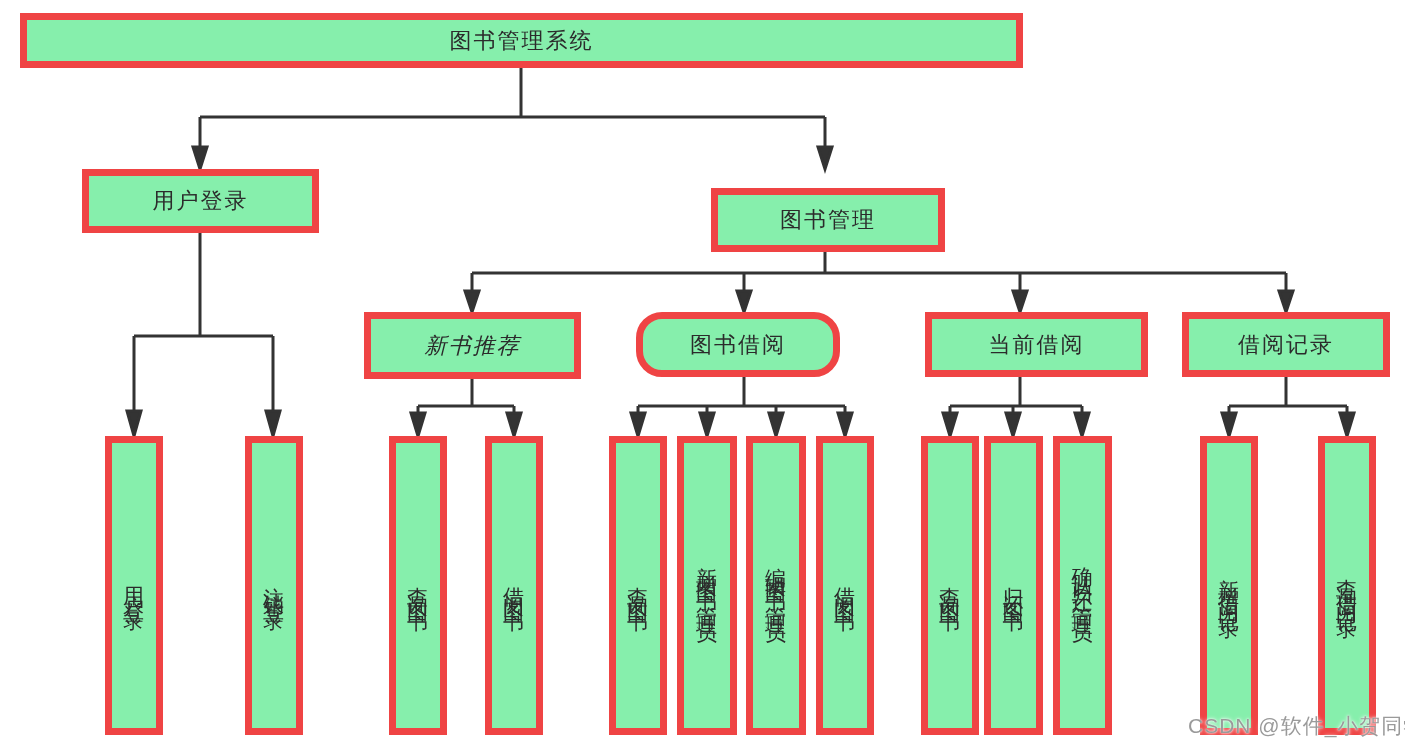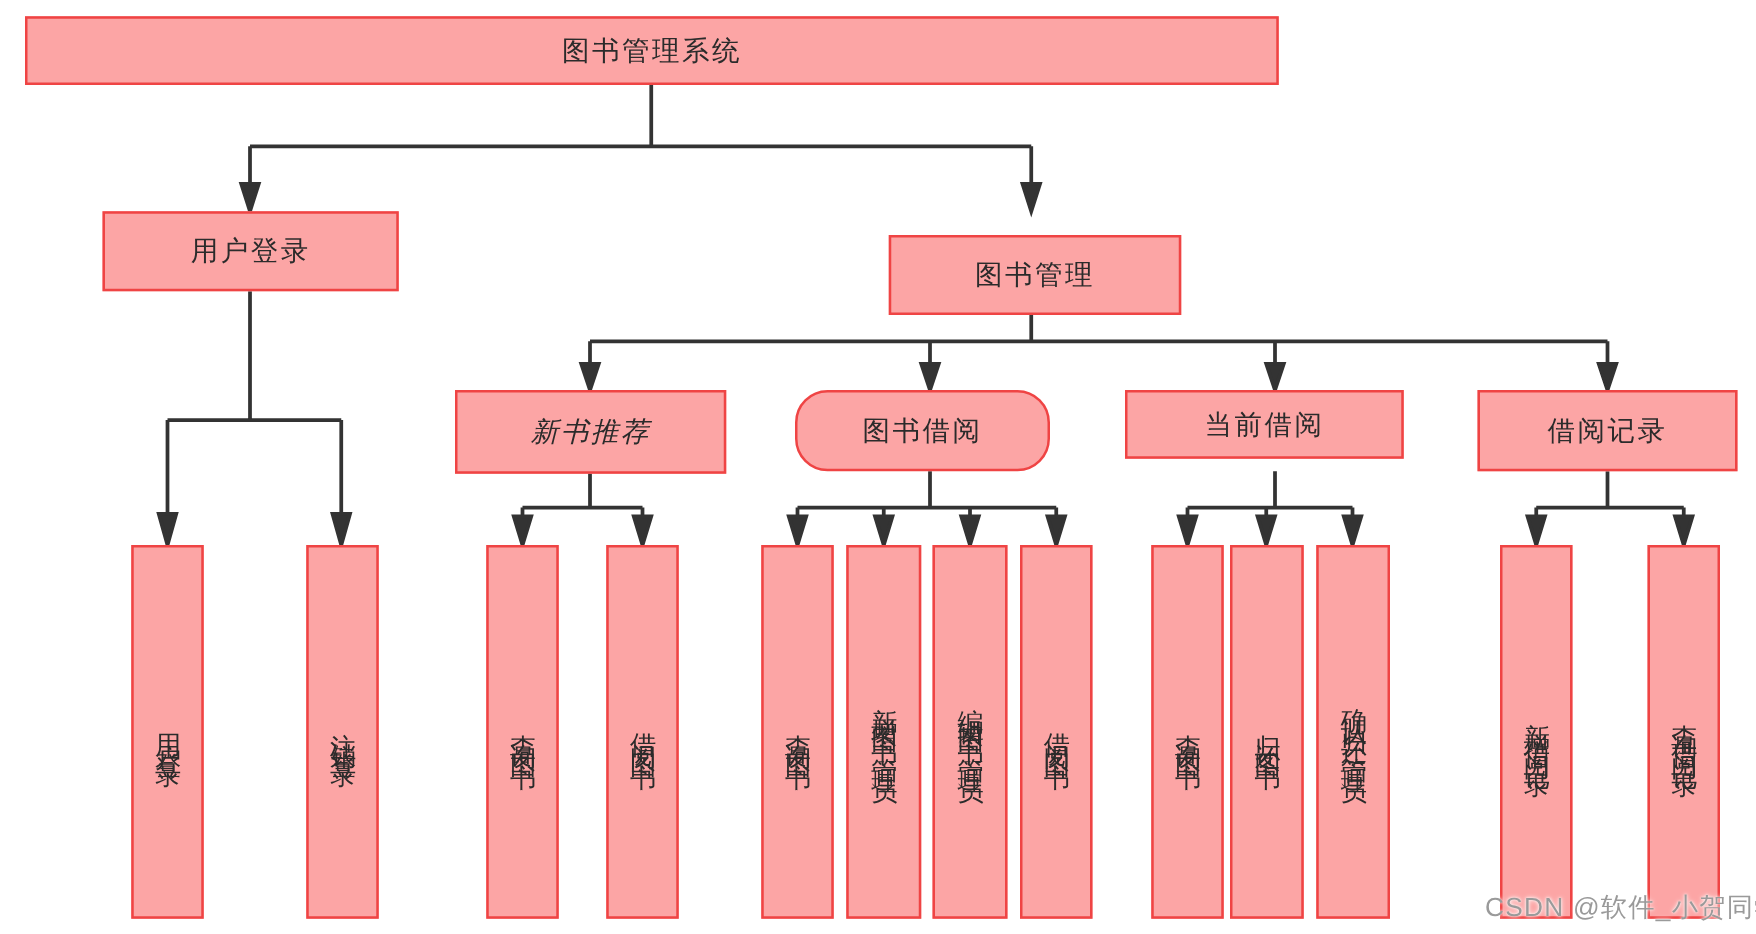--- a/index.html
+++ b/index.html
@@ -21,22 +21,22 @@
     height: 747px;
   }
   .connectors {
     position: absolute;
     left: 0; top: 0;
     pointer-events: none;
   }
   .box {
     position: absolute;
     box-sizing: border-box;
-    background: #fca5a5;
-    border: 2px solid #ef4444;
+    background: #86efac;
+    border: 7px solid #ef4444;
     display: flex;
     align-items: center;
     justify-content: center;
     color: #2b2b2b;
   }
   .hbox {
     font-size: 22px;
     letter-spacing: 2px;
     white-space: nowrap;
   }
@@ -114,21 +114,21 @@
     </g>
   </svg>
 
   <div class="box hbox root-box" style="left:20px; top:13px; width:1003px; height:55px;">图书管理系统</div>
 
   <div class="box hbox" style="left:82px; top:169px; width:237px; height:64px;">用户登录</div>
   <div class="box hbox" style="left:711px; top:169px; width:234px; height:64px;margin-top:19px;">图书管理</div>
 
   <div class="box hbox" style="left:364px; top:312px; width:217px; height:67px;font-style:italic;">新书推荐</div>
   <div class="box hbox" style="left:636px; top:312px; width:204px; height:65px;border-radius:26px;">图书借阅</div>
-  <div class="box hbox" style="left:900px; top:312px; width:223px; height:55px;">当前借阅</div>
+  <div class="box hbox" style="left:925px; top:312px; width:223px; height:65px;">当前借阅</div>
   <div class="box hbox" style="left:1182px; top:312px; width:208px; height:65px;">借阅记录</div>
 
   <div class="box vbox" style="left:105px; top:436px; width:58px; height:299px;">用户登录</div>
   <div class="box vbox" style="left:245px; top:436px; width:58px; height:299px;">注销登录</div>
 
   <div class="box vbox" style="left:389px; top:436px; width:58px; height:299px;">查询图书</div>
   <div class="box vbox" style="left:485px; top:436px; width:58px; height:299px;">借阅图书</div>
 
   <div class="box vbox" style="left:609px; top:436px; width:58px; height:299px;">查询图书</div>
   <div class="box vbox" style="left:677px; top:436px; width:60px; height:299px;">新增图书（管理员）</div>

